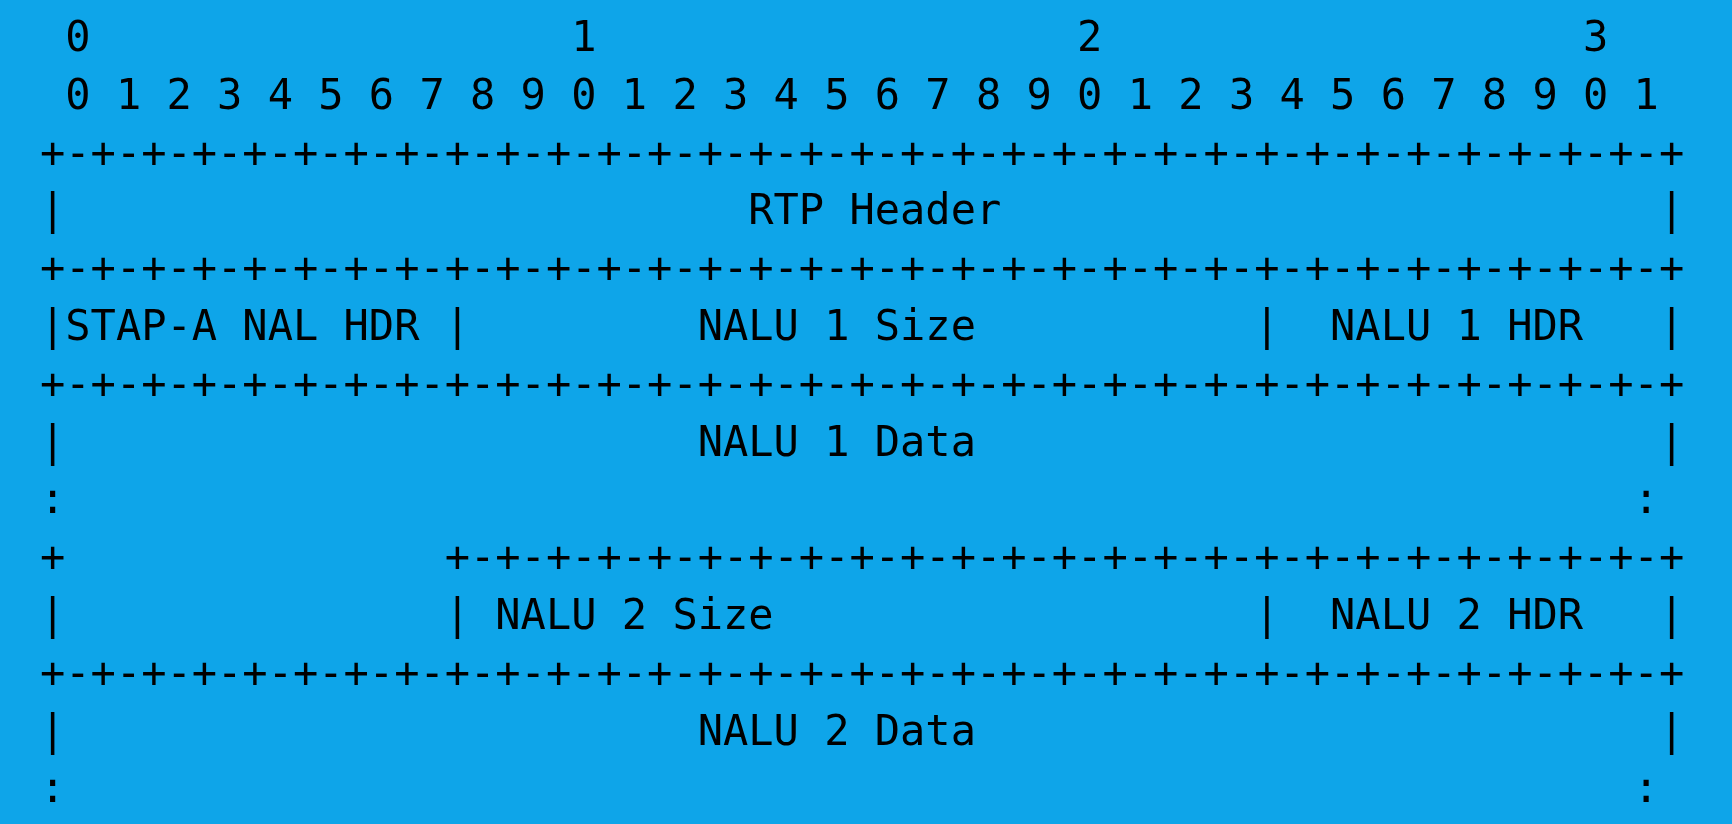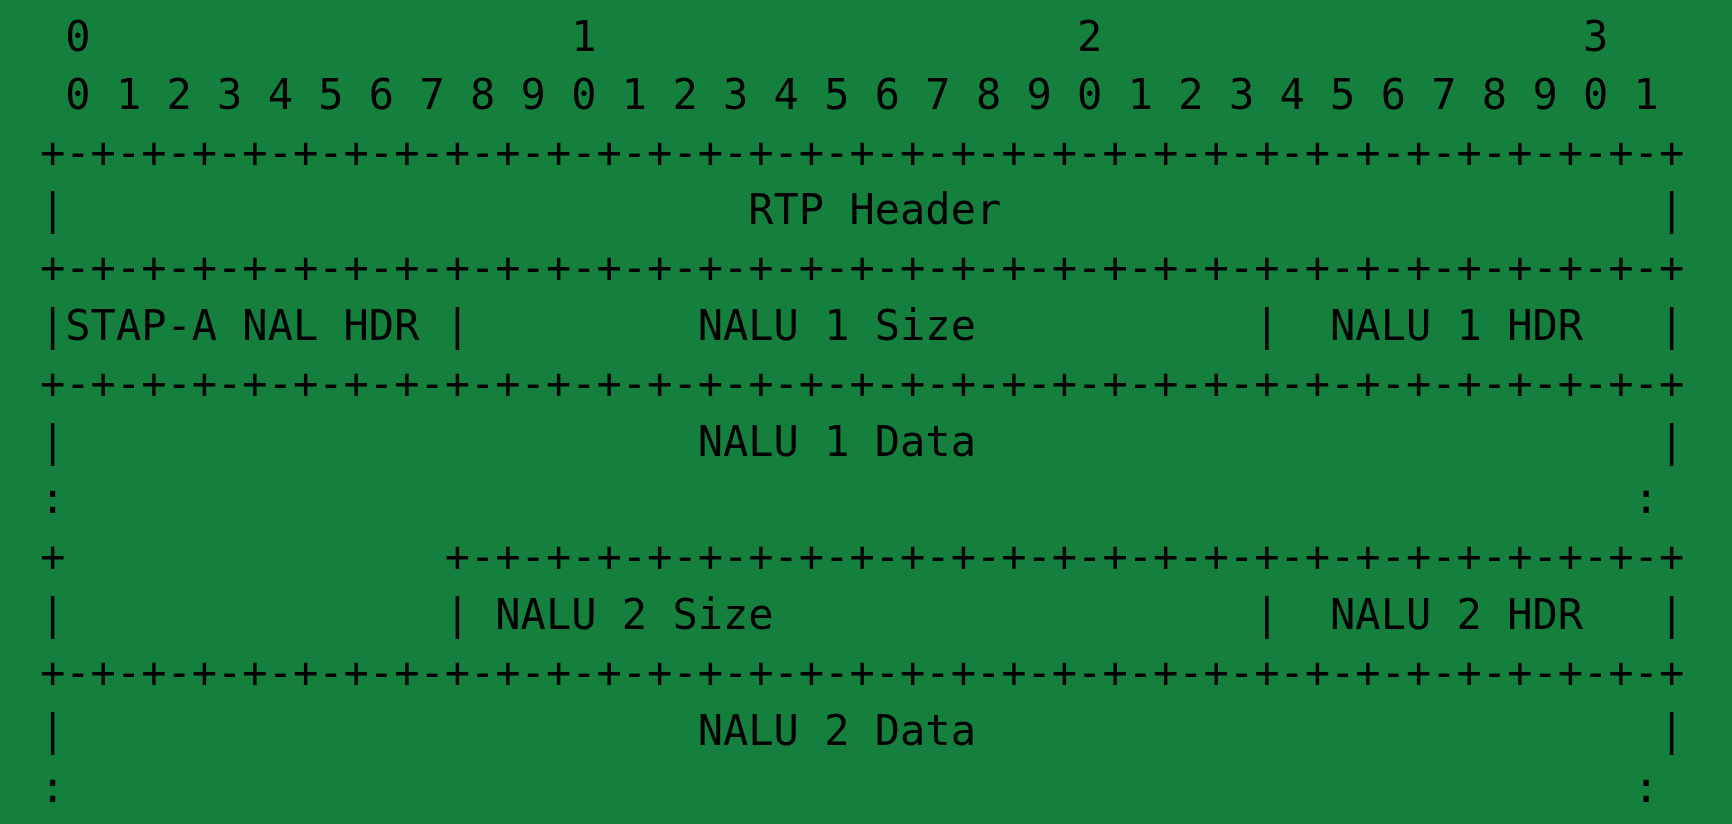--- a/index.html
+++ b/index.html
@@ -11,21 +11,21 @@
   body {
     width: 1732px;
     height: 824px;
     overflow: hidden;
     font-family: "DejaVu Sans Mono", "Liberation Mono", monospace;
   }
   #diagram-root {
     position: relative;
     width: 1732px;
     height: 824px;
-    background: #15803d;
+    background: #0ea5e9;
   }
   pre.ascii-art {
     position: absolute;
     left: 40px;
     top: 8px;
     margin: 0;
     padding: 0;
     font-family: "DejaVu Sans Mono", "Liberation Mono", monospace;
     font-size: 34px;
     line-height: 57.8px;

